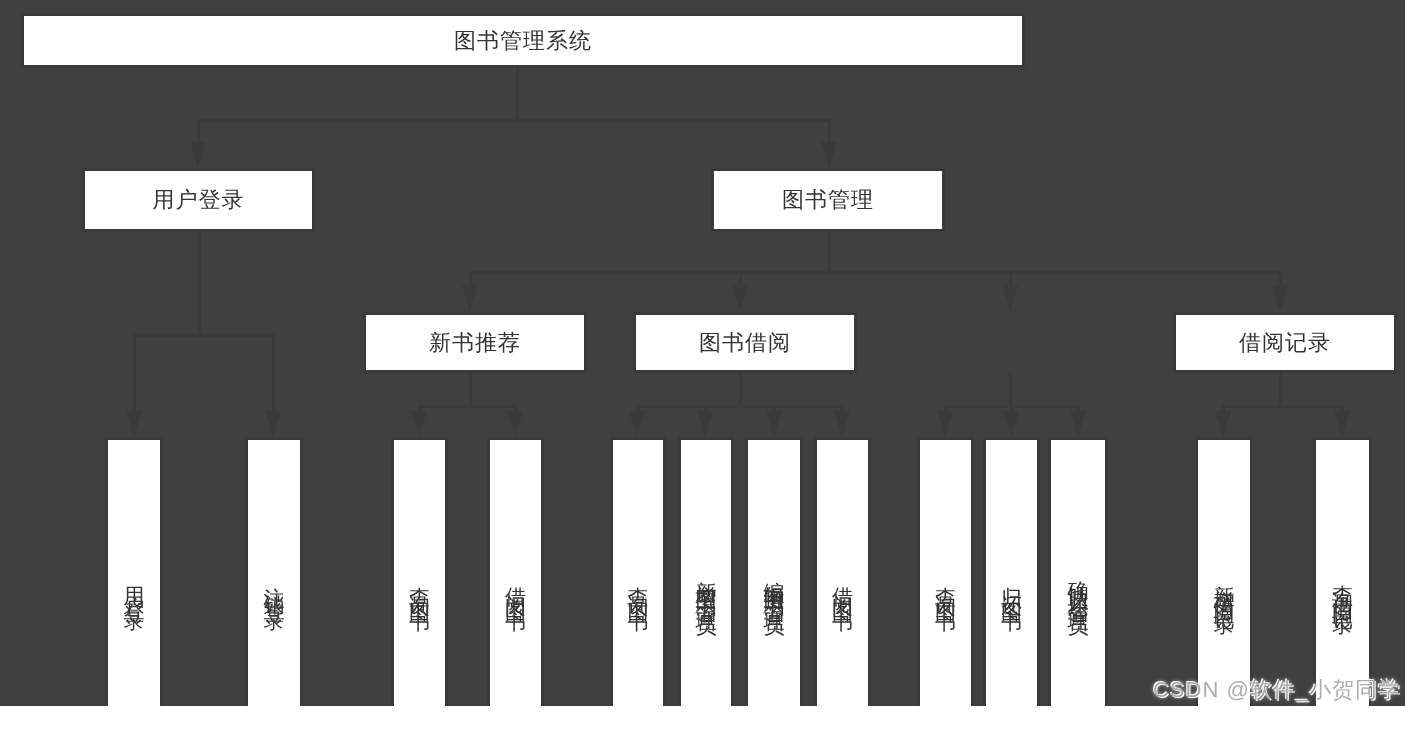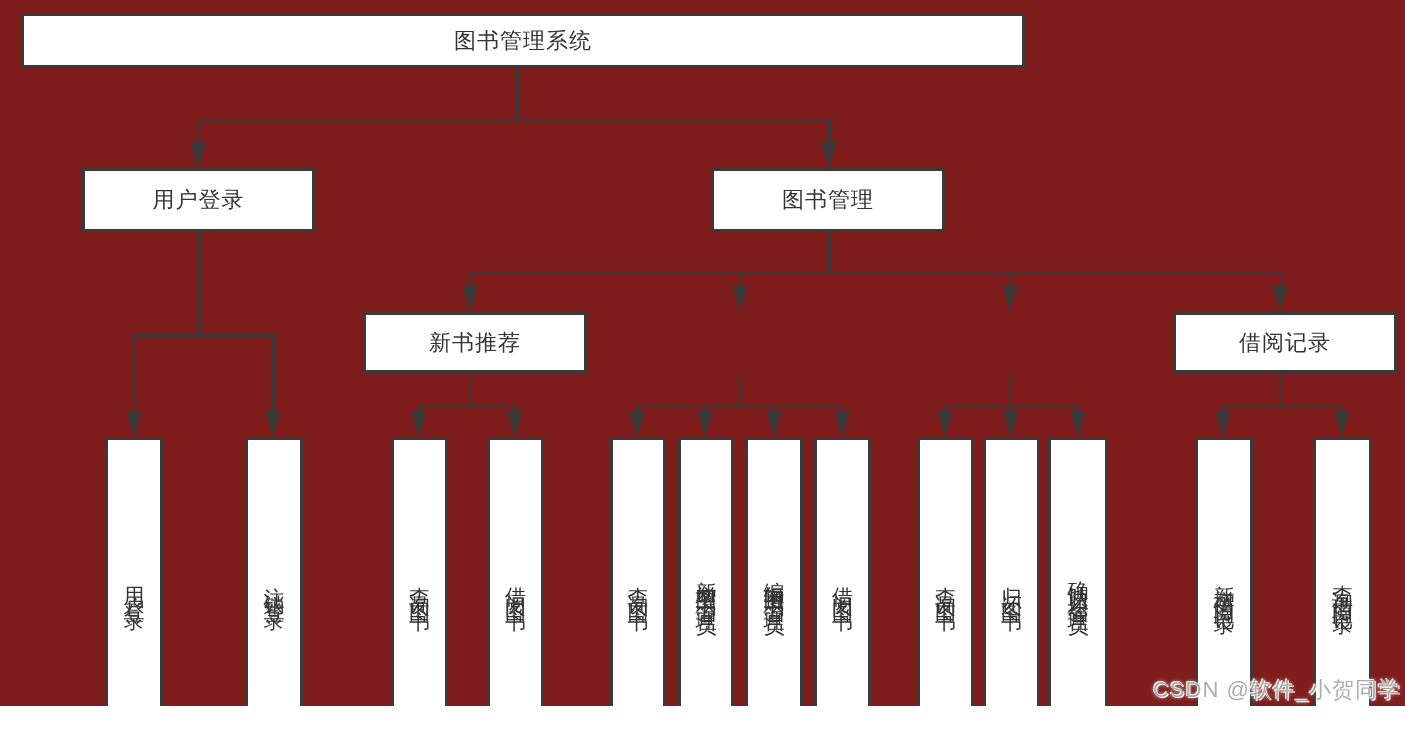--- a/index.html
+++ b/index.html
@@ -5,21 +5,21 @@
   html, body {
     margin: 0;
     padding: 0;
     background: #ffffff;
     font-family: "Liberation Sans", "DejaVu Sans", sans-serif;
   }
   #canvas {
     position: relative;
     width: 1405px;
     height: 706px;
-    background: #7f1d1d;
+    background: #404040;
     overflow: hidden;
     color: #333333;
     text-align: center;
   }
   
   .vline, .hline {
     position: absolute;
     background: #3a3a3a;
   }
   .vline { width: 3px; }
@@ -146,20 +146,23 @@
   <div class="hbox" style="left:82px; top:168px; width:233px; height:64px;">
     <span>用户登录</span>
   </div>
   <div class="hbox" style="left:363px; top:312px; width:224px; height:61px;">
     <span>新书推荐</span>
   </div>
 
   <div class="hbox" style="left:711px; top:168px; width:234px; height:64px;">
     <span>图书管理</span>
   </div>
+  <div class="hbox" style="left:633px; top:312px; width:224px; height:61px;">
+    <span>图书借阅</span>
+  </div>
   <div class="hbox" style="left:1173px; top:312px; width:224px; height:61px;">
     <span>借阅记录</span>
   </div>
 
   <div class="vbox" style="left:105px; width:58px;">
     <span>用户登录</span>
   </div>
   <div class="vbox" style="left:245px; width:58px;">
     <span>注销登录</span>
   </div>

